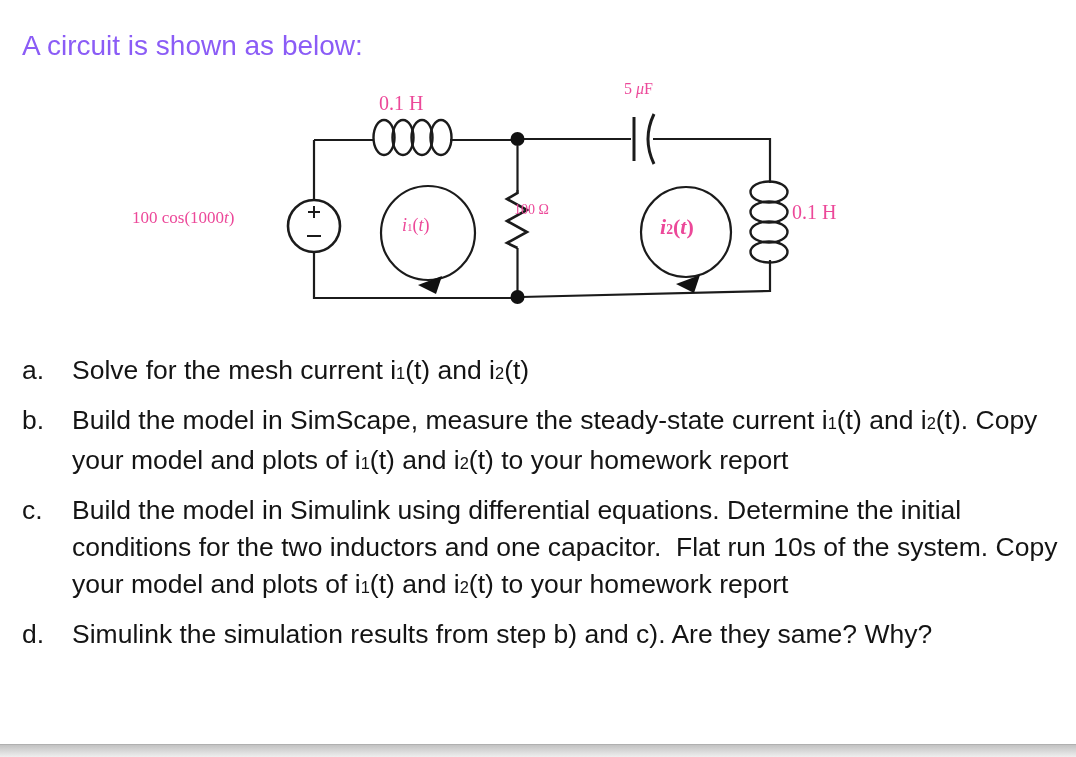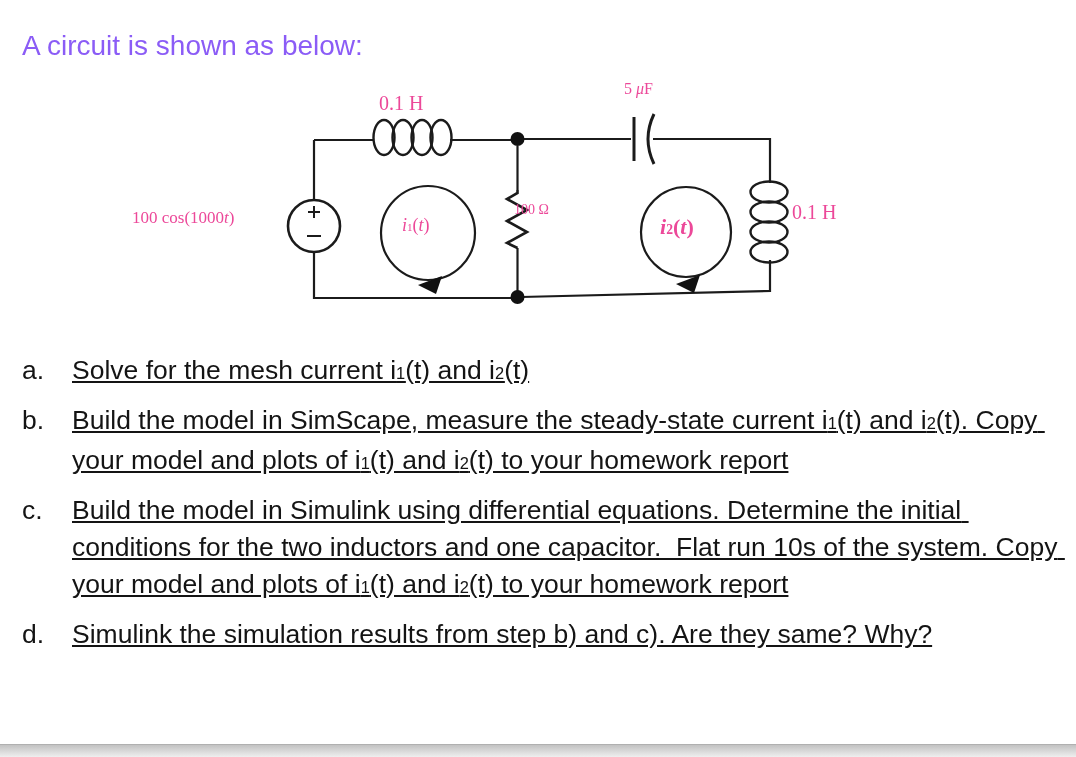--- a/index.html
+++ b/index.html
@@ -23,21 +23,21 @@
   .lbl-ind-top{left:379px;top:92px;font-size:20px;}
   .lbl-cap{left:616px;top:80px;font-size:16px;margin-left:8px;}
   .lbl-src{left:132px;top:208px;font-size:17px;}
   .lbl-res{left:514px;top:202px;font-size:14px;}
   .lbl-m1{left:402px;top:215px;font-size:18px;}
   .lbl-m2{left:660px;top:214px;font-size:22px;font-weight:bold;}
   .lbl-ind-right{left:792px;top:201px;font-size:20px;}
   .questions{position:absolute;left:22px;top:352px;width:1040px;}
   .q-item{display:flex;margin-bottom:10px;font-size:26.5px;line-height:37px;}
   .q-letter{width:50px;flex:0 0 50px;}
-  .q-text{width:990px;white-space:pre-wrap;text-decoration:underline;}
+  .q-text{width:990px;white-space:pre-wrap;}
   .sub{font-size:0.62em;}
   .it{font-style:italic;}
   .footer-bar{
     position:absolute;left:0;right:0;bottom:0;height:12px;
     background:linear-gradient(#c2c2c2,#efefef);
     border-top:1px solid #b0b0b0;
   }
 </style>
 </head>
 <body>

